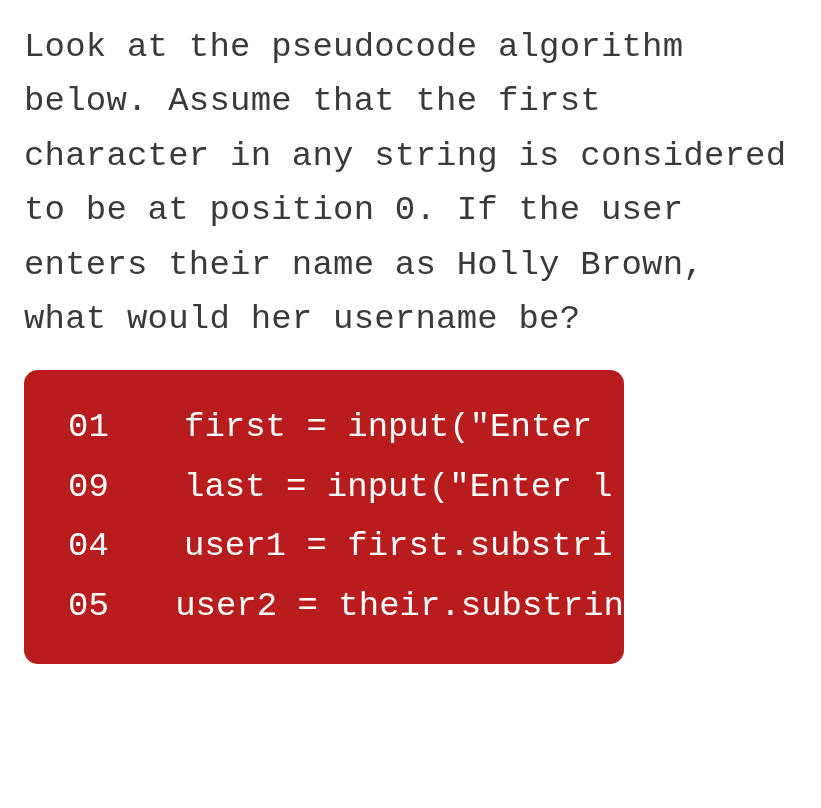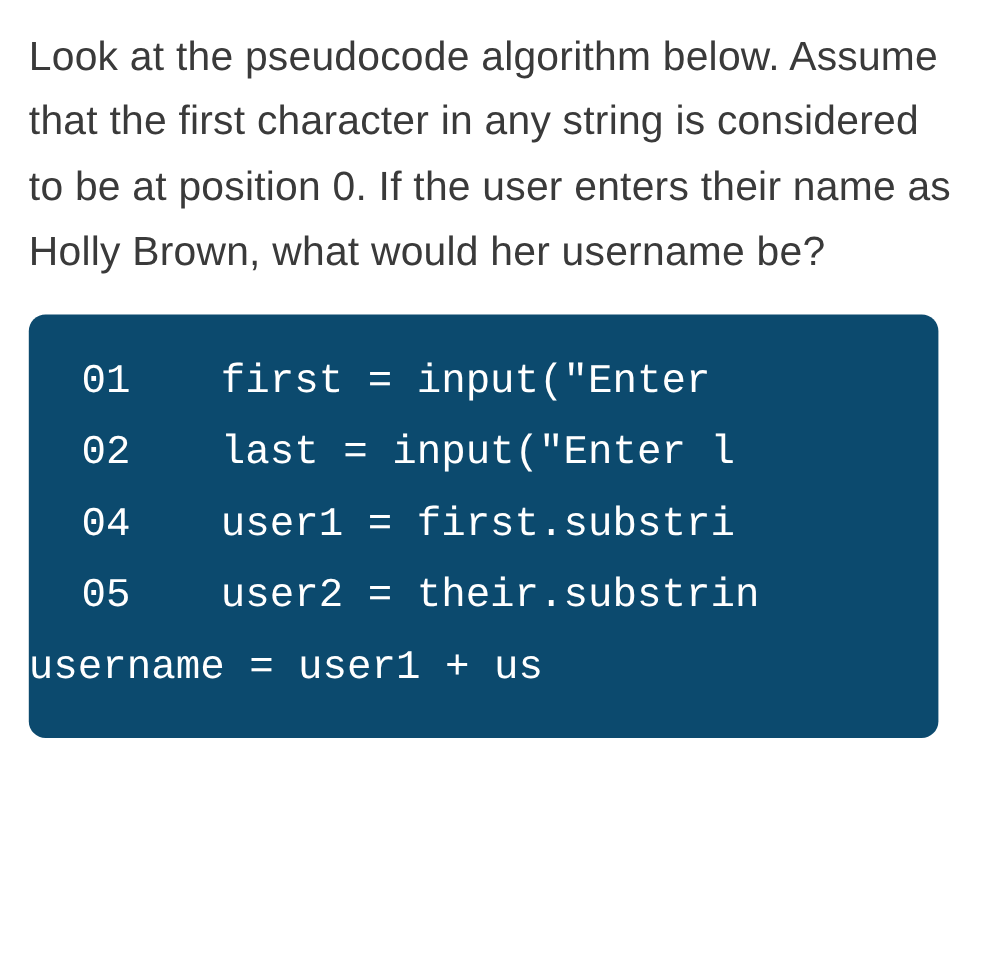--- a/index.html
+++ b/index.html
@@ -1,36 +1,36 @@
 <!DOCTYPE html>
 <html><head>
 <meta charset="utf-8">
 <style>
-  * { margin: 0; padding: 0; box-sizing: border-box; }
+  * { margin: 0; padding: 0; box-sizing: border-box; font-family: Liberation Mono, monospace; }
   body {
     width: 821px;
     height: 808px;
     background: #ffffff;
     font-family: -apple-system, BlinkMacSystemFont, "Segoe UI", Arial, sans-serif;
     padding: 20px 24px;
     overflow: hidden;
   }
   .question {
     font-size: 34px;
     line-height: 1.6;
     color: #3a3a3a;
     font-weight: 400;
     margin-bottom: 24px;
     letter-spacing: 0.2px;
   }
   .code-block {
-    background: #0c4a6e;
+    background: #b91c1c;
     border-radius: 14px;
     padding: 28px 0 28px 0;
-    width: 758px;
+    width: 600px;
     overflow: hidden;
   }
   .code-line {
     display: flex;
     align-items: baseline;
     font-family: "Consolas", "Menlo", "Courier New", monospace;
     font-size: 34px;
     line-height: 1.75;
     color: #ffffff;
     white-space: pre;
@@ -48,27 +48,26 @@
 <body>
 
 <div class="question">Look at the pseudocode algorithm below. Assume that the first character in any string is considered to be at position 0. If the user enters their name as Holly Brown, what would her username be?</div>
 
 <div class="code-block">
   <div class="code-line">
     <span class="line-num">01</span>
     <span class="code-text">first = input("Enter </span>
   </div>
   <div class="code-line">
-    <span class="line-num">02</span>
+    <span class="line-num">09</span>
     <span class="code-text">last = input("Enter l</span>
   </div>
   <div class="code-line">
     <span class="line-num">04</span>
     <span class="code-text">user1 = first.substri</span>
   </div>
   <div class="code-line">
     <span class="line-num">05</span>
     <span class="code-text">user2 = their.substrin</span>
   </div>
   <div class="code-line">
-    <span class="code-text">username = user1 + us</span>
   </div>
 </div>
 
 </body></html>

